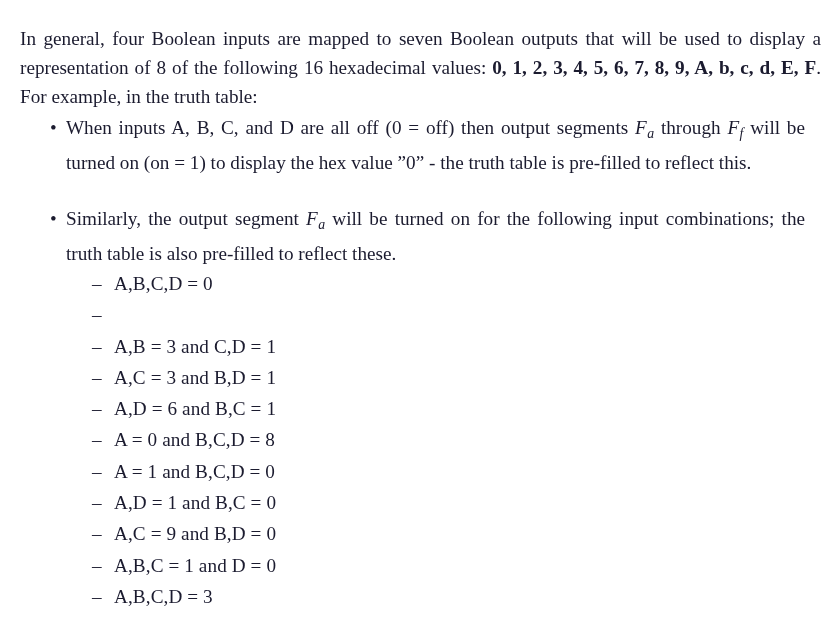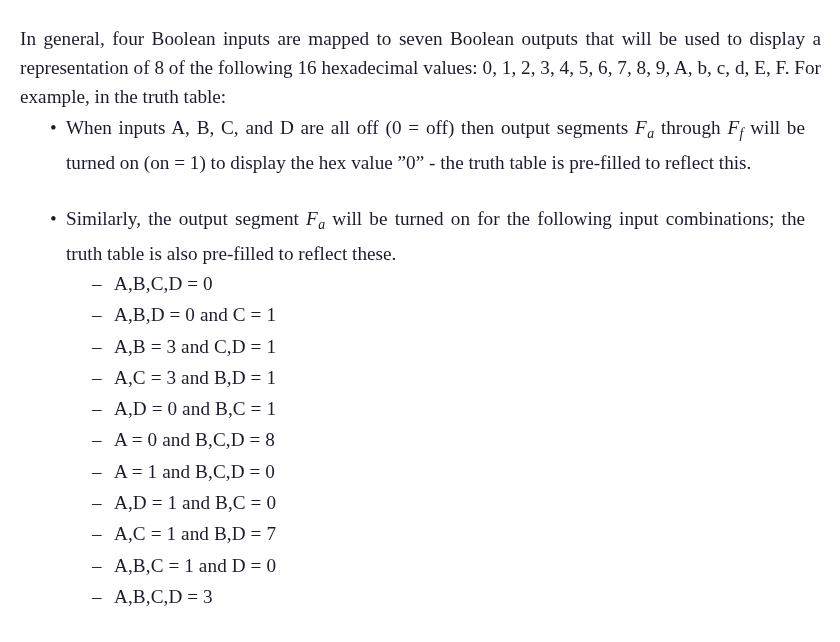--- a/index.html
+++ b/index.html
@@ -30,21 +30,21 @@
     left: 20px;
     top: 5px;
     width: 801px;
     font-size: 19.2px;
     line-height: 29px;
     text-align: justify;
     text-align-last: left;
     hyphens: none;
   }
   .bold-hex {
-    font-weight: normal;
+    font-weight: bold;
   }
 
   
   .bullet-list {
     position: absolute;
     left: 0;
     top: 113px;
     width: 840px;
   }
   .bullet-item {
@@ -128,25 +128,25 @@
       <span class="bullet-text">When inputs A, B, C, and D are all off (0 = off) then output segments <span class="mathvar">F<span class="sub">a</span></span> through <span class="mathvar">F<span class="sub">f</span></span> will be turned on (on = 1) to display the hex value ”0” - the truth table is pre-filled to reflect this.</span>
     </div>
     <div class="bullet-item">
       <span class="bullet-marker">•</span>
       <span class="bullet-text">Similarly, the output segment <span class="mathvar">F<span class="sub">a</span></span> will be turned on for the following input combinations; the truth table is also pre-filled to reflect these.</span>
     </div>
   </div>
 
   <div class="dash-list">
       <div class="dash-item"><span class="dash-marker">–</span><span class="dash-text">A,B,C,D = 0</span></div>
-      <div class="dash-item"><span class="dash-marker">–</span><span class="dash-text">A,B,D = 0 and C = 1</span></div>
+      <div class="dash-item"><span class="dash-marker">–</span></div>
       <div class="dash-item"><span class="dash-marker">–</span><span class="dash-text">A,B = 3 and C,D = 1</span></div>
       <div class="dash-item"><span class="dash-marker">–</span><span class="dash-text">A,C = 3 and B,D = 1</span></div>
-      <div class="dash-item"><span class="dash-marker">–</span><span class="dash-text">A,D = 0 and B,C = 1</span></div>
+      <div class="dash-item"><span class="dash-marker">–</span><span class="dash-text">A,D = 6 and B,C = 1</span></div>
       <div class="dash-item"><span class="dash-marker">–</span><span class="dash-text">A = 0 and B,C,D = 8</span></div>
       <div class="dash-item"><span class="dash-marker">–</span><span class="dash-text">A = 1 and B,C,D = 0</span></div>
       <div class="dash-item"><span class="dash-marker">–</span><span class="dash-text">A,D = 1 and B,C = 0</span></div>
-      <div class="dash-item"><span class="dash-marker">–</span><span class="dash-text">A,C = 1 and B,D = 7</span></div>
+      <div class="dash-item"><span class="dash-marker">–</span><span class="dash-text">A,C = 9 and B,D = 0</span></div>
       <div class="dash-item"><span class="dash-marker">–</span><span class="dash-text">A,B,C = 1 and D = 0</span></div>
       <div class="dash-item"><span class="dash-marker">–</span><span class="dash-text">A,B,C,D = 3</span></div>
     </div>
 
 </div>
 
 </body></html>

